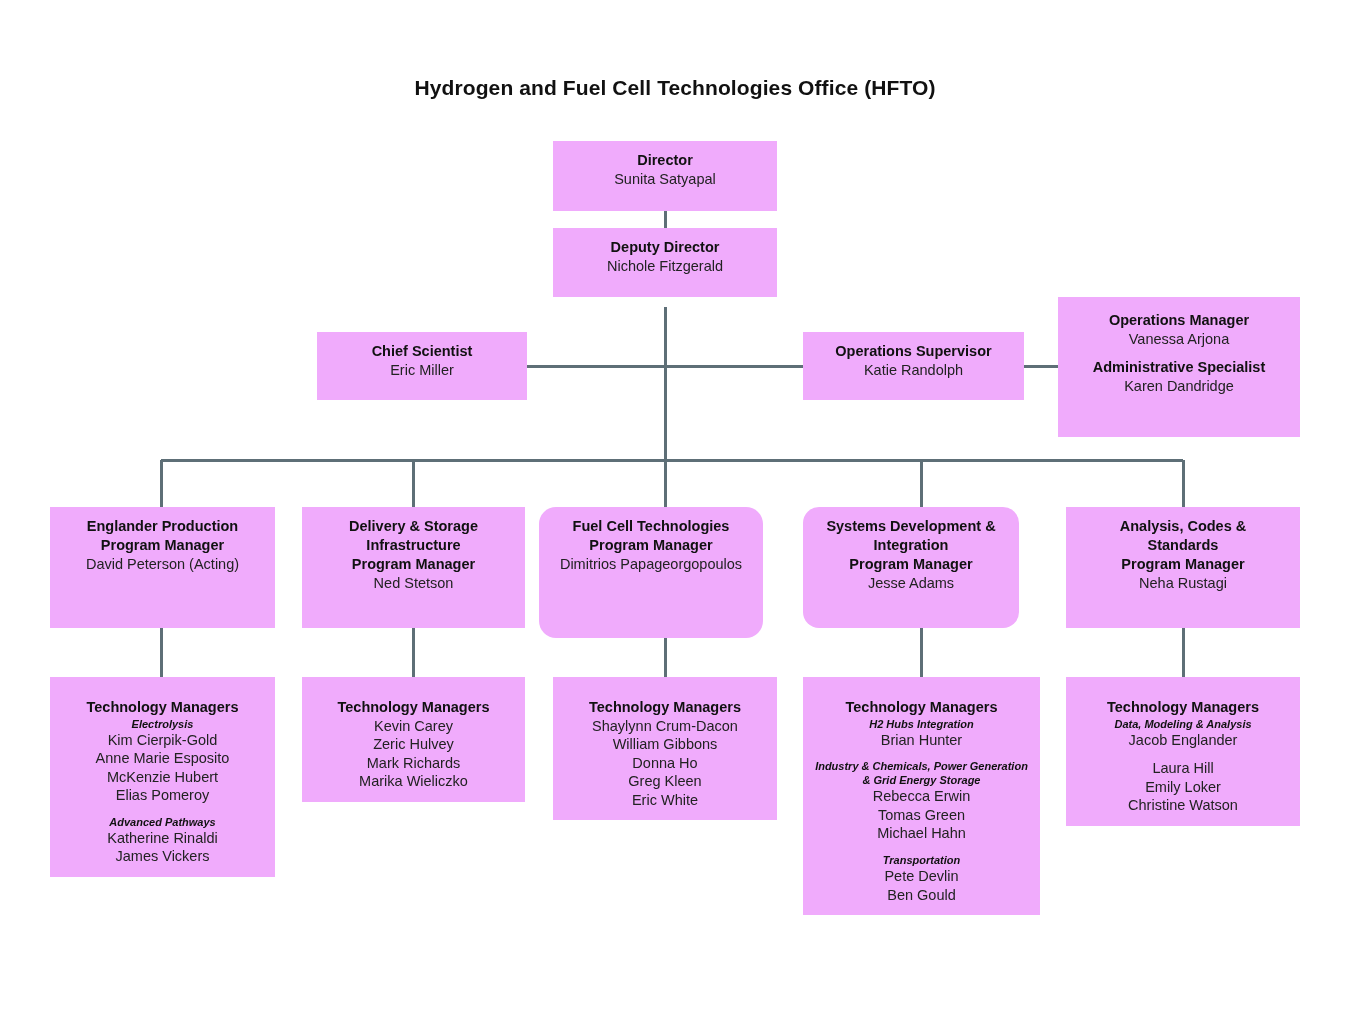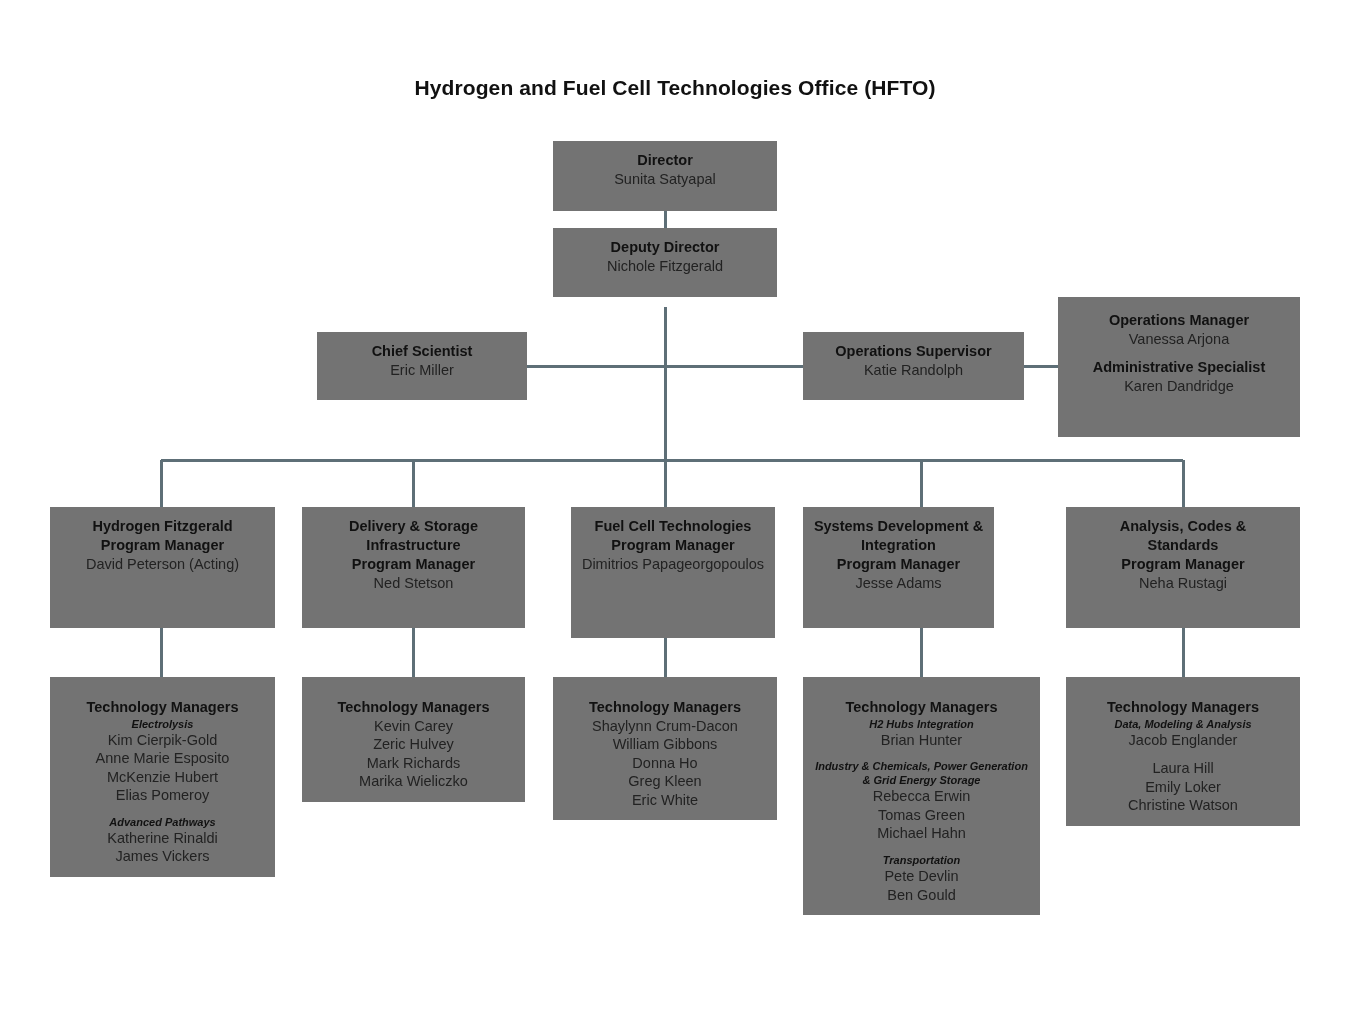--- a/index.html
+++ b/index.html
@@ -36,21 +36,21 @@
     width: 1350px;
     text-align: center;
     font-size: 21px;
     font-weight: bold;
     letter-spacing: 0.1px;
     color: #111111;
   }
   .node {
     position: absolute;
     box-sizing: border-box;
-    background: #737373;
+    background: #f0abfc;
     padding: 10px 8px 11px 8px;
     text-align: center;
     line-height: 1.28;
   }
   .node .role {
     font-size: 14.5px;
     font-weight: bold;
     color: #111111;
     display: block;
   }
@@ -131,21 +131,21 @@
   <div class="node" style="left:1058px; top:252px; width:242px; height:140px; padding-top:14px;">
     <span class="role">Operations Manager</span>
     <span class="person">Vanessa Arjona</span>
     <span class="gap"></span>
     <span class="role">Administrative Specialist</span>
     <span class="person">Karen Dandridge</span>
   </div>
 
   <div id="program-columns">
       <div class="node node-pm" style="left: 50px; top: 462px; width: 225px; height: 121px;">
-        <span class="role">Hydrogen Fitzgerald</span>
+        <span class="role">Englander Production</span>
         <span class="role">Program Manager</span>
         <span class="person">David Peterson (Acting)</span>
       </div>
       <div class="node node-tm" style="left: 50px; top: 632px; width: 225px;">
         <span class="role">Technology Managers</span>
         <span class="sub">Electrolysis</span>
         <span class="person">Kim Cierpik-Gold</span>
         <span class="person">Anne Marie Esposito</span>
         <span class="person">McKenzie Hubert</span>
         <span class="person">Elias Pomeroy</span>
@@ -160,34 +160,34 @@
         <span class="role">Program Manager</span>
         <span class="person">Ned Stetson</span>
       </div>
       <div class="node node-tm" style="left: 302px; top: 632px; width: 223px;">
         <span class="role">Technology Managers</span>
         <span class="person">Kevin Carey</span>
         <span class="person">Zeric Hulvey</span>
         <span class="person">Mark Richards</span>
         <span class="person">Marika Wieliczko</span>
       </div>
-      <div class="node node-pm" style="left: 571px; top: 462px; width: 204px; height: 131px;">
+      <div class="node node-pm" style="left: 539px; top: 462px; width: 224px; height: 131px; border-radius: 17px;">
         <span class="role">Fuel Cell Technologies</span>
         <span class="role">Program Manager</span>
         <span class="person">Dimitrios Papageorgopoulos</span>
       </div>
       <div class="node node-tm" style="left: 553px; top: 632px; width: 224px;">
         <span class="role">Technology Managers</span>
         <span class="person">Shaylynn Crum-Dacon</span>
         <span class="person">William Gibbons</span>
         <span class="person">Donna Ho</span>
         <span class="person">Greg Kleen</span>
         <span class="person">Eric White</span>
       </div>
-      <div class="node node-pm" style="left: 803px; top: 462px; width: 191px; height: 121px;">
+      <div class="node node-pm" style="left: 803px; top: 462px; width: 216px; height: 121px; border-radius: 16px;">
         <span class="role">Systems Development &amp;</span>
         <span class="role">Integration</span>
         <span class="role">Program Manager</span>
         <span class="person">Jesse Adams</span>
       </div>
       <div class="node node-tm" style="left: 803px; top: 632px; width: 237px;">
         <span class="role">Technology Managers</span>
         <span class="sub">H2 Hubs Integration</span>
         <span class="person">Brian Hunter</span>
         <span class="gap"></span>

